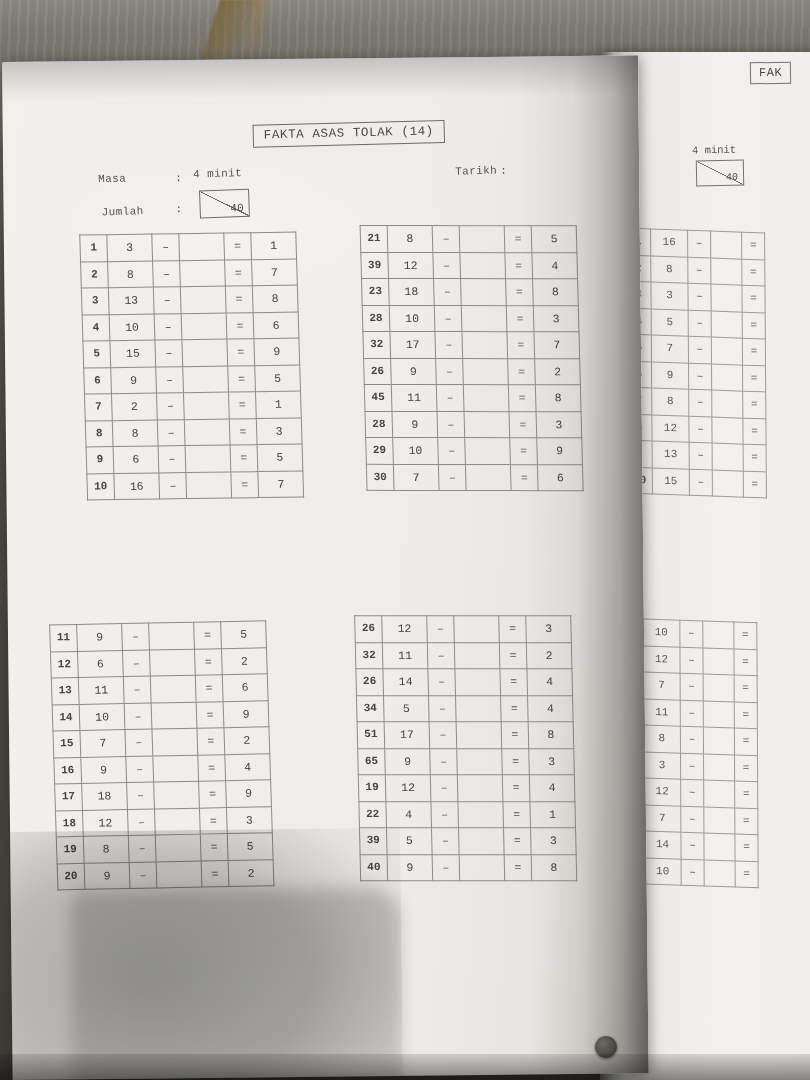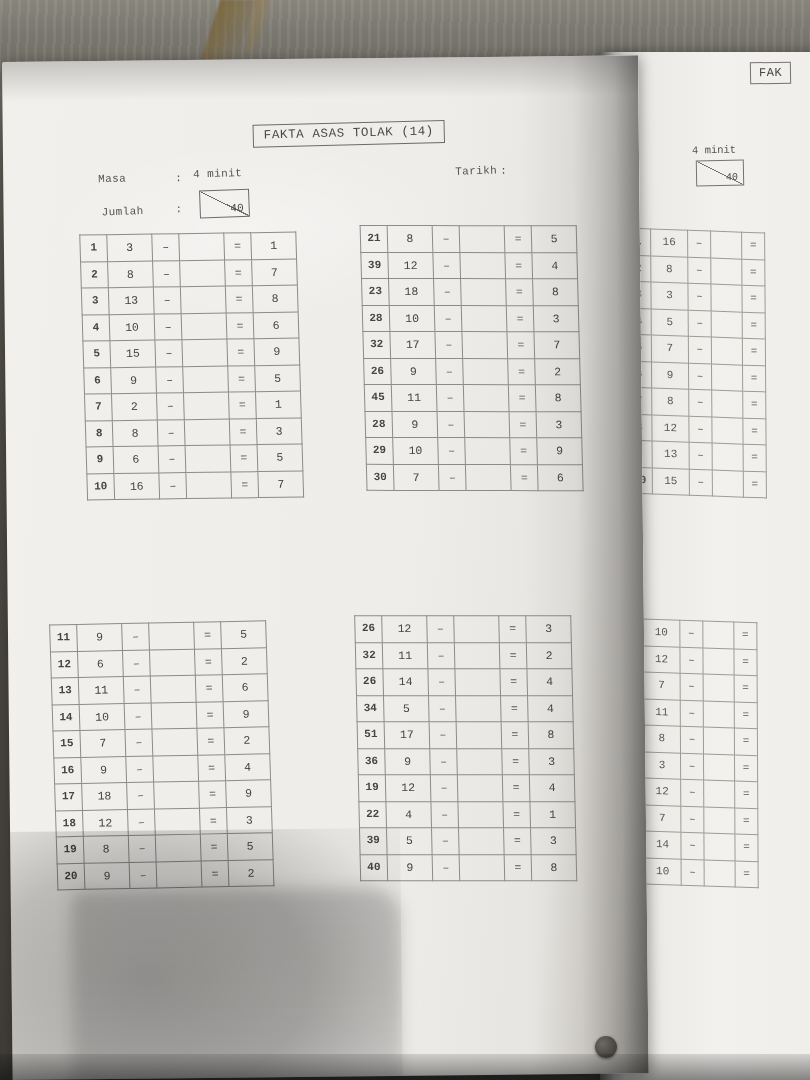--- a/index.html
+++ b/index.html
@@ -667,21 +667,21 @@
           </tr>
           <tr>
             <td class="c-num">51</td>
             <td class="c-a">17</td>
             <td class="c-op">–</td>
             <td class="c-b"></td>
             <td class="c-eq">=</td>
             <td class="c-ans">8</td>
           </tr>
           <tr>
-            <td class="c-num">36</td>
+            <td class="c-num">65</td>
             <td class="c-a">9</td>
             <td class="c-op">–</td>
             <td class="c-b"></td>
             <td class="c-eq">=</td>
             <td class="c-ans">3</td>
           </tr>
           <tr>
             <td class="c-num">19</td>
             <td class="c-a">12</td>
             <td class="c-op">–</td>

